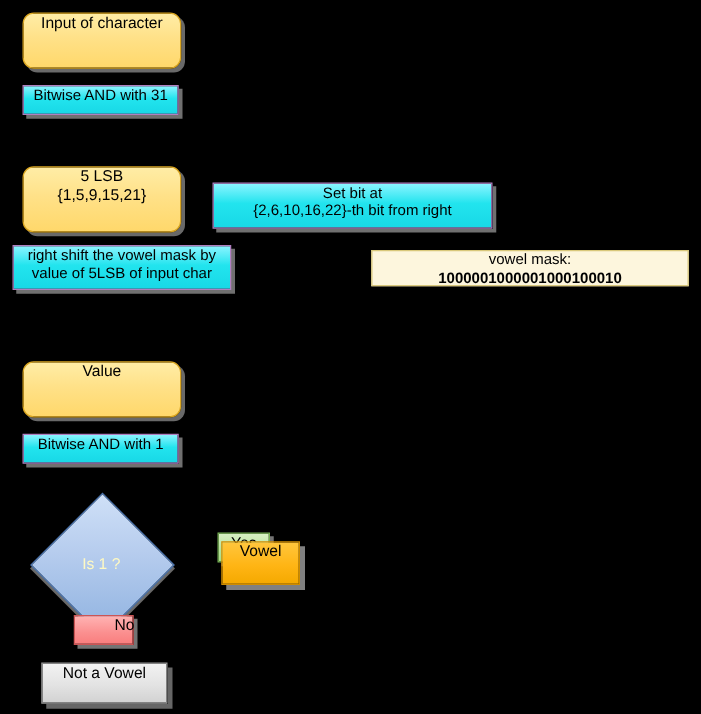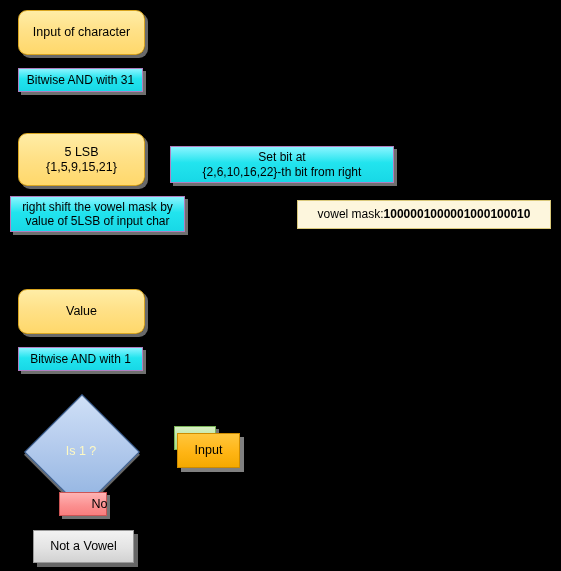--- a/index.html
+++ b/index.html
@@ -12,21 +12,20 @@
     width: 561px;
     height: 571px;
     background: #000000;
     font-family: "Liberation Sans", sans-serif;
     overflow: hidden;
   }
   .node {
     position: absolute;
     box-sizing: border-box;
     display: flex;
-    align-items: center;
     justify-content: center;
     text-align: center;
     color: #000000;
     line-height: 1.18;
     white-space: pre-line;
   }
   
   .yellow-round {
     background: linear-gradient(180deg, #ffeda6 0%, #ffe188 45%, #ffd86b 100%);
     border: 1px solid #d9a520;
@@ -172,21 +171,21 @@
   <div class="node cyan-label" style="left:170px; top:146px; width:224px; height:37px;">
     <span>Set bit at
 {2,6,10,16,22}-th bit from right</span>
   </div>
 
   <div class="node cyan-label" style="left:10px; top:196px; width:175px; height:36px;">
     <span>right shift the vowel mask by
 value of 5LSB of input char</span>
   </div>
 
-  <div class="node note-box" style="left:297px; top:200px; width:254px; height:29px;">
+  <div class="node note-box" style="left:297px; top:200px; width:254px; height:29px;flex-direction:column;">
     <span>vowel mask: </span><b>1000001000001000100010</b>
   </div>
 
   <div class="node yellow-round" style="left:18px; top:289px; width:127px; height:45px;">
     <span>Value</span>
   </div>
 
   <div class="node cyan-label" style="left:18px; top:347px; width:125px; height:24px;">
     <span>Bitwise AND  with 1</span>
   </div>
@@ -198,20 +197,20 @@
 
   <div class="node yes-label" style="left:130px; top:426px; width:42px; height:24px;">
     <span>Yes</span>
   </div>
 
   <div class="node no-label" style="left:59px; top:492px; width:48px; height:24px;padding-left:33px;">
     <span>No</span>
   </div>
 
   <div class="node orange-box" style="left:177px; top:433px; width:63px; height:35px;">
-    <span>Input</span>
+    <span>Vowel</span>
   </div>
 
   <div class="node grey-box" style="left:33px; top:530px; width:101px; height:33px;">
     <span>Not a Vowel</span>
   </div>
 
 </div>
 
 </body></html>

